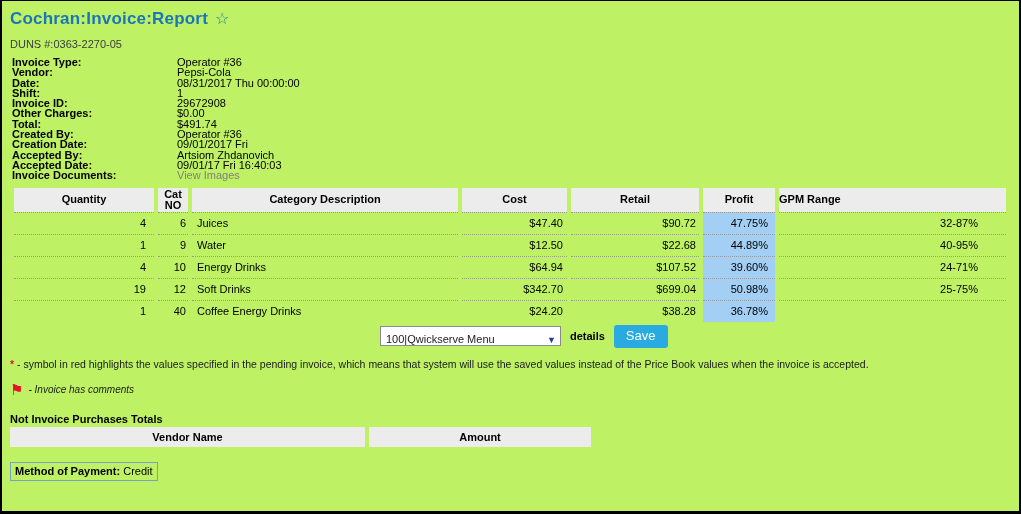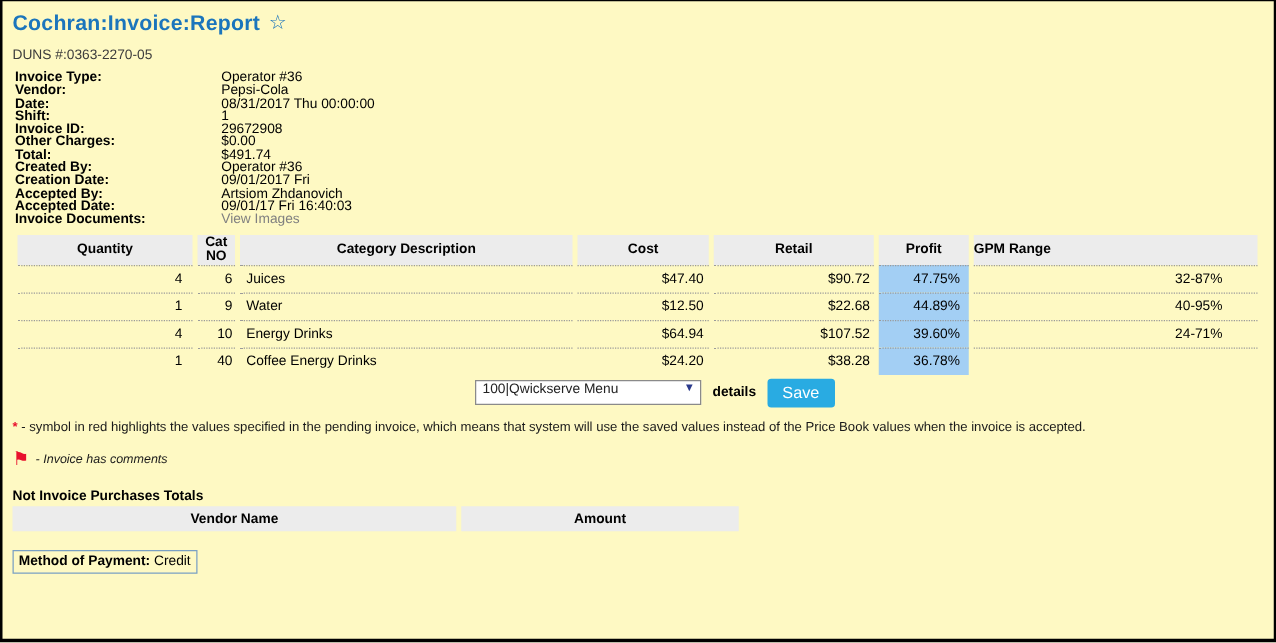--- a/index.html
+++ b/index.html
@@ -1,21 +1,21 @@
 <!DOCTYPE html>
 <html style="--title-blue: #1b75bc; --profit-highlight: #a3cff4; --save-button: #29abe2; --header-bg: #ececec; --flag-red: #e8112d;"><head>
 <meta charset="utf-8">
 <style>
   * { margin: 0; padding: 0; box-sizing: border-box; }
   html,body { background: #fff; }
   body { font-family: "Liberation Sans", sans-serif; color: #000; }
   .page {
     width: 1021px; height: 514px;
     border: 2px solid #000; border-top-width: 1px; border-bottom-width: 3px;
-    background: #fef9c3; overflow: hidden;
+    background: #bef264; overflow: hidden;
     padding: 6px 6px 0 8px;
     font-size: 11px;
   }
   
   .title-row { display: flex; align-items: center; gap: 7px; margin-top: 2px; }
   .page-title { color: var(--title-blue, #1b75bc); font-size: 17px; font-weight: bold; letter-spacing: 0.2px; }
   .star { color: var(--title-blue, #1b75bc); font-size: 16px; line-height: 16px; cursor: pointer; }
   .duns { margin-top: 9px; color: #3c3c3c; font-size: 11px; }
   
   .details { margin-top: 7px; }
@@ -43,21 +43,21 @@
   .col-desc   { text-align: left;  padding-left: 5px; }
   .col-cost   { text-align: right; padding-right: 4px; }
   .col-retail { text-align: right; padding-right: 3px; }
   .col-profit { text-align: right; padding-right: 7px; }
   .col-gpm    { text-align: right; padding-right: 28px; }
   td.profit-hl { background: var(--profit-highlight, #a3cff4); }
   
   .controls { display: flex; align-items: center; gap: 9px; margin: 3px 0 4px 370px; height: 23px; }
   .fake-select {
     width: 181px; height: 20px; border: 1px solid #8a8a8a; background: #fff;
-    display: flex; align-items: flex-start; justify-content: space-between;
+    display: flex; align-items: flex-end; justify-content: space-between;
     padding: 0 4px 0 5px; cursor: pointer; font-size: 11px; color: #222;
   }
   .fake-select .arrow { color: #2b3a8c; font-size: 9px; }
   .details-label { font-weight: bold; }
   .save-btn {
     background: var(--save-button, #29abe2); color: #fff; border: none; border-radius: 3px;
     font-family: "Liberation Sans", sans-serif; font-size: 13px;
     padding: 4px 12px 5px; cursor: pointer; line-height: 14px;
   }
   
@@ -191,20 +191,29 @@
         <tr>
           <td class="col-qty">4</td>
           <td class="col-catno">10</td>
           <td class="col-desc">Energy Drinks</td>
           <td class="col-cost">$64.94</td>
           <td class="col-retail">$107.52</td>
           <td class="col-profit profit-hl">39.60%</td>
           <td class="col-gpm">24-71%</td>
         </tr>
         <tr>
+          <td class="col-qty">19</td>
+          <td class="col-catno">12</td>
+          <td class="col-desc">Soft Drinks</td>
+          <td class="col-cost">$342.70</td>
+          <td class="col-retail">$699.04</td>
+          <td class="col-profit profit-hl">50.98%</td>
+          <td class="col-gpm">25-75%</td>
+        </tr>
+        <tr>
           <td class="col-qty">1</td>
           <td class="col-catno">40</td>
           <td class="col-desc">Coffee Energy Drinks</td>
           <td class="col-cost">$24.20</td>
           <td class="col-retail">$38.28</td>
           <td class="col-profit profit-hl">36.78%</td>
           <td class="col-gpm"></td>
         </tr>
       </tbody>
   </table>

